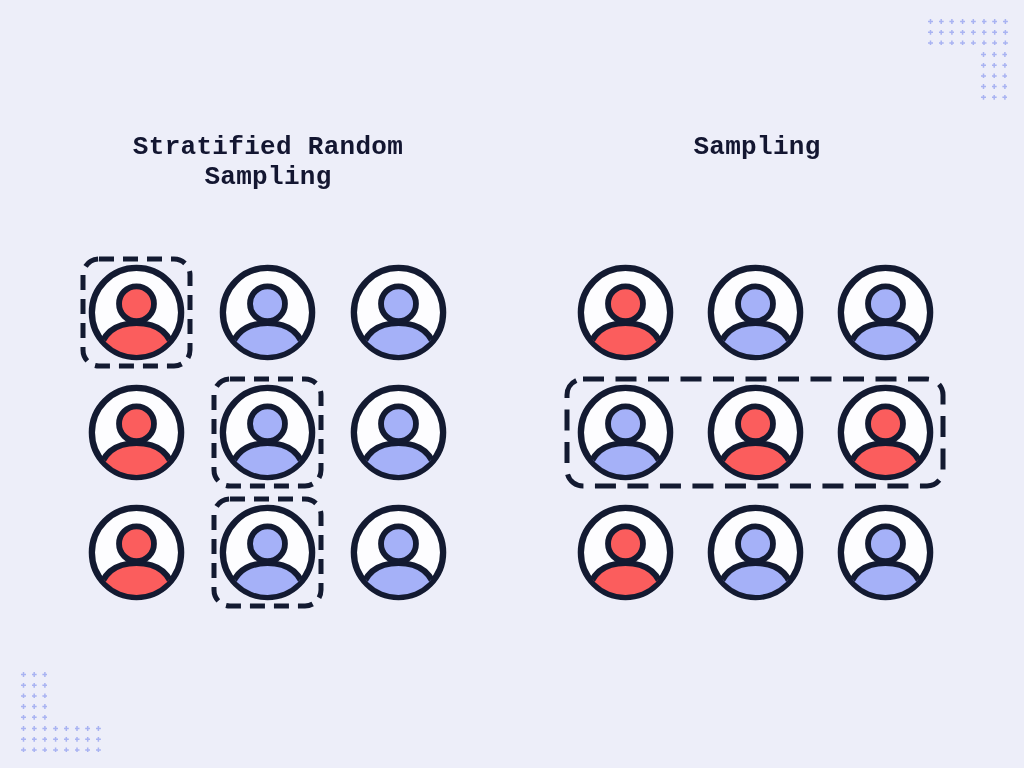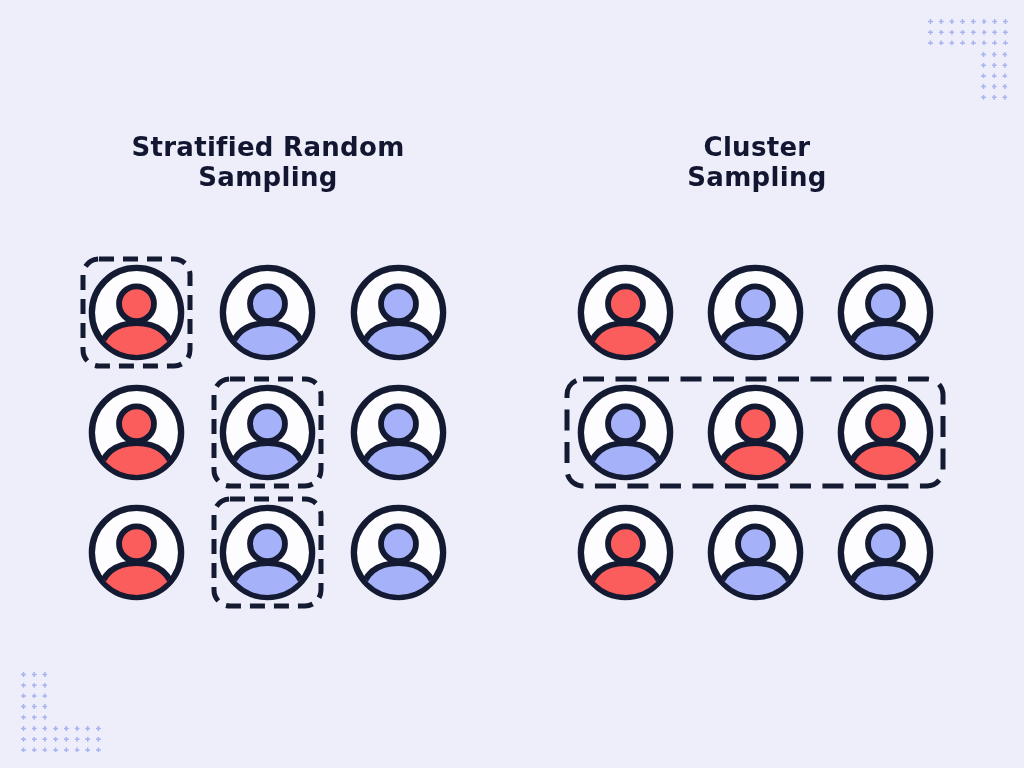--- a/index.html
+++ b/index.html
@@ -10,21 +10,21 @@
   .stage{
     position:relative;width:1024px;height:768px;
     background:#EDEEF9;
   }
   .panel-title{
     position:absolute;width:440px;margin:0;
     text-align:center;
     font-size:26px;line-height:30px;font-weight:700;
     letter-spacing:0.3px;color:#131631;
   }
-  .panel-title span{display:block;}
+  .panel-title span{display:block;font-family:Liberation Mono, monospace;}
   .title-left{left:48px;top:132px;}
   .title-right{left:537px;top:132px;}
   .icon-wrap{position:absolute;width:97px;height:97px;}
   .sel-box{position:absolute;}
   .logo{
     position:absolute;left:0;right:0;top:662px;
     text-align:center;
     font-size:45px;font-weight:700;letter-spacing:0px;
     color:#131631;
   }
@@ -37,21 +37,20 @@
 <body>
 
 <div class="stage">
 
   <h2 class="panel-title title-left">
     <span>Stratified Random</span>
     <span>Sampling</span>
   </h2>
 
   <h2 class="panel-title title-right">
-    <span>Cluster</span>
     <span>Sampling</span>
   </h2>
 
   <div id="boxes-layer">
       <div class="sel-box" style="left: 79.5px; top: 255.5px;"><svg width="113" height="113">
           <rect x="3" y="3" width="107" height="107" rx="16" fill="none" stroke="#131A31" stroke-width="5" stroke-dasharray="15 9"></rect>
         </svg></div>
       <div class="sel-box" style="left: 210.5px; top: 375.5px;"><svg width="113" height="113">
           <rect x="3" y="3" width="107" height="107" rx="16" fill="none" stroke="#131A31" stroke-width="5" stroke-dasharray="15 9"></rect>
         </svg></div>

